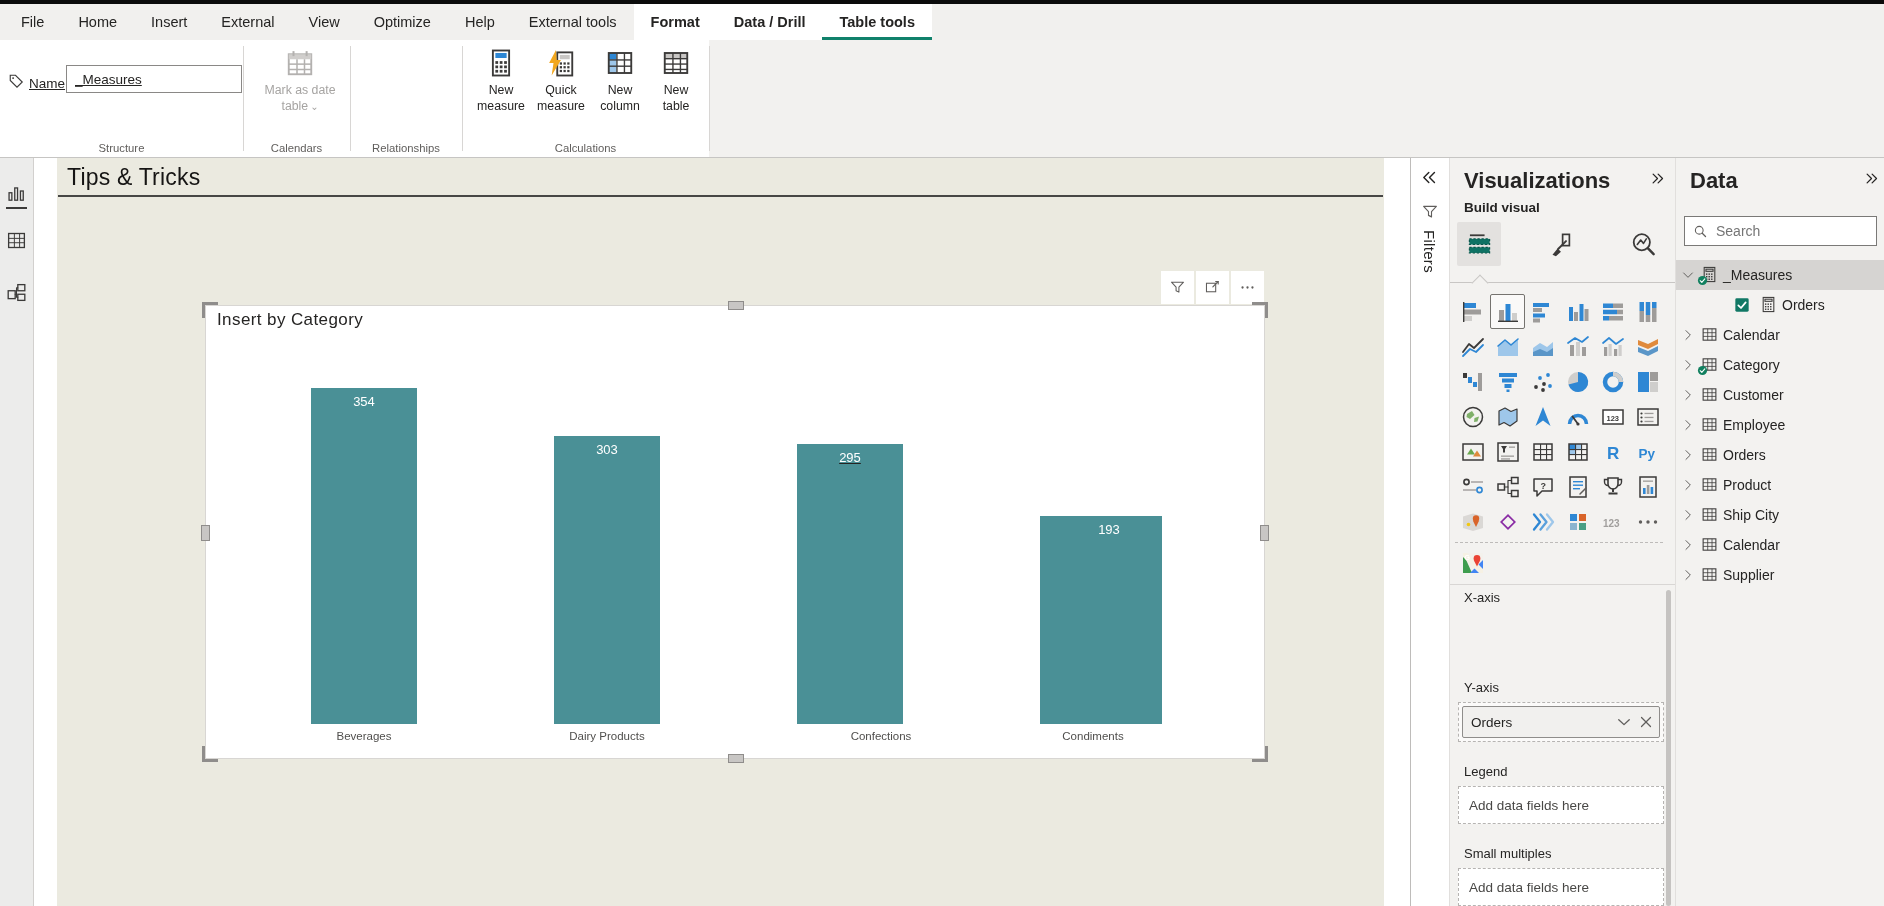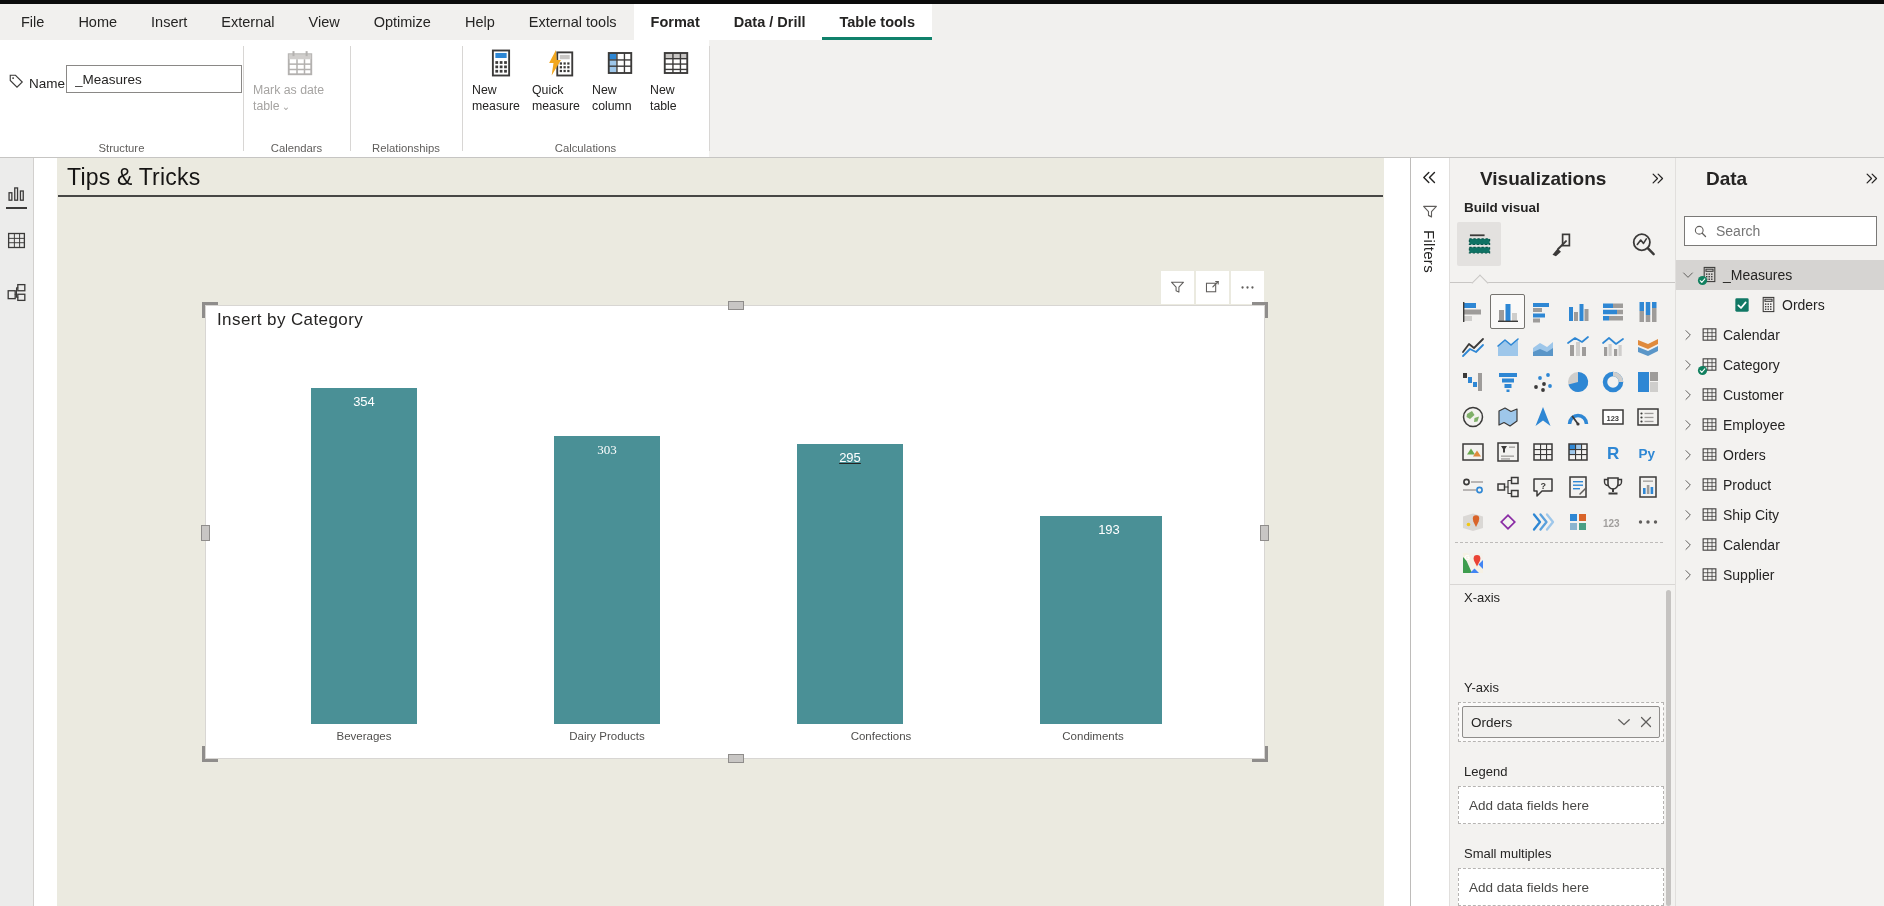--- a/index.html
+++ b/index.html
@@ -1,34 +1,34 @@
 <!DOCTYPE html>
 <html><head>
 <meta charset="utf-8">
 <style>
   html,body{margin:0;padding:0;background:#fff;}
   .app{position:relative;width:1884px;height:906px;overflow:hidden;background:#fff;
        font-family:"Liberation Sans",sans-serif;color:#252423;-webkit-font-smoothing:antialiased;}
-  .abs{position:absolute;}
+  .abs{position:absolute;text-decoration:underline;}
   svg{display:block;}
 
   
   .topstrip{position:absolute;left:0;top:0;right:0;height:4px;background:#0b0b0b;}
   .menubar{position:absolute;left:0;top:4px;right:0;height:36px;background:#f1f0ee;display:flex;padding-left:4px;}
   .tab{padding:0 17px;line-height:36px;font-size:14.5px;color:#252423;cursor:pointer;white-space:nowrap;}
   .tab.contextual{background:#fff;font-weight:700;}
   .tab.active{background:#fff;font-weight:700;box-shadow:inset 0 -3px 0 #10816b;}
 
   
   .ribbon{position:absolute;left:0;top:40px;right:0;height:117px;background:#f2f1ef;border-bottom:1px solid #c6c5c3;}
   .ribbon .whitebg{position:absolute;left:0;top:0;width:709px;height:117px;background:#fff;}
   .vsep{position:absolute;top:6px;height:105px;width:1px;background:#d8d6d4;}
   .glabel{position:absolute;top:102px;height:15px;font-size:11.3px;color:#605e5c;text-align:center;}
   .rbtn{position:absolute;top:8px;display:flex;flex-direction:column;align-items:center;
-        font-size:12.3px;line-height:1.28;text-align:left;color:#252423;cursor:pointer;}
+        font-size:12.3px;line-height:1.28;text-align:center;color:#252423;cursor:pointer;}
   .rbtn .ric{width:30px;height:30px;margin-bottom:5px;}
   .rbtn.disabled{color:#a6a4a2;}
   .dd{font-size:10px;color:inherit;margin-left:2px;}
   .nameicon{left:8px;top:33px;width:18px;height:18px;}
   .namelbl{left:29px;top:36px;font-size:13.5px;}
   .nameinput{left:66px;top:25px;width:158px;height:26px;border:1px solid #8a8886;background:#fff;
              font-family:"Liberation Sans",sans-serif;font-size:13.5px;padding:0 8px;outline:none;color:#252423;}
 
   
   .sidebar{position:absolute;left:0;top:158px;width:33px;bottom:0;background:#ececeb;border-right:1px solid #d2d0ce;}
@@ -54,21 +54,21 @@
   .vtbtn{width:33px;height:33px;background:#fff;display:flex;align-items:center;justify-content:center;cursor:pointer;}
   .vtbtn svg{width:17px;height:17px;}
 
   
   .fstrip{position:absolute;left:1410px;top:158px;width:39px;bottom:0;background:#fff;border-left:1px solid #bebcba;}
   .fstrip .coll{position:absolute;left:10px;top:11px;width:17px;height:17px;cursor:pointer;}
   .fstrip .fun{position:absolute;left:10px;top:45px;width:18px;height:18px;cursor:pointer;}
   .ftxt{position:absolute;left:10px;top:72px;writing-mode:vertical-rl;font-size:15px;color:#252423;letter-spacing:.3px;}
 
   .vispanel{position:absolute;left:1449px;top:158px;width:225px;bottom:0;background:#f3f2f0;border-left:1px solid #e1dfdd;}
-  .panelhdr{position:absolute;left:30px;top:10px;font-size:19px;font-weight:600;color:#252423;}
+  .panelhdr{position:absolute;left:14px;top:10px;font-size:22px;font-weight:600;color:#252423;}
   .collapse{position:absolute;top:13px;width:15px;height:15px;cursor:pointer;}
   .buildlbl{position:absolute;left:14px;top:42px;font-size:13.5px;font-weight:600;}
   .btab{position:absolute;top:64px;width:44px;height:44px;display:flex;align-items:center;justify-content:center;cursor:pointer;border-radius:2px;}
   .btab.sel{background:#e3e1df;}
   .btab svg{width:27px;height:27px;}
   .tabline{position:absolute;left:0;right:0;top:124px;height:1px;background:#c8c6c4;}
   .notch{position:absolute;left:24px;top:119px;width:11px;height:11px;background:#f3f2f0;
          border-left:1px solid #c8c6c4;border-top:1px solid #c8c6c4;transform:rotate(45deg);}
   .gallery{position:absolute;left:5px;top:136px;width:212px;display:flex;flex-wrap:wrap;}
   .gcell{width:35px;height:35px;display:flex;align-items:center;justify-content:center;cursor:pointer;border-radius:2px;box-sizing:border-box;}
@@ -283,21 +283,21 @@
           </div>
       </div>
 
       <div class="vcard" id="vcard">
         <div class="vtitle">Insert by Category</div>
         <div id="plot">
             <div class="bar" style="left: 105px; height: 336px;">
               <span class="barval">354</span>
             </div>
             <div class="catlbl" style="left: 78px;">Beverages</div>
-            <div class="bar" style="left: 348px; height: 288px; font-family: Liberation Serif, serif;">
+            <div class="bar" style="left: 348px; height: 288px;">
               <span class="barval">303</span>
             </div>
             <div class="catlbl" style="left: 321px;">Dairy Products</div>
             <div class="bar" style="left: 591px; height: 280px; text-decoration: underline;">
               <span class="barval">295</span>
             </div>
             <div class="catlbl" style="left: 595px;">Confections</div>
             <div class="bar" style="left: 834px; height: 208px; padding-left: 16px;">
               <span class="barval">193</span>
             </div>

